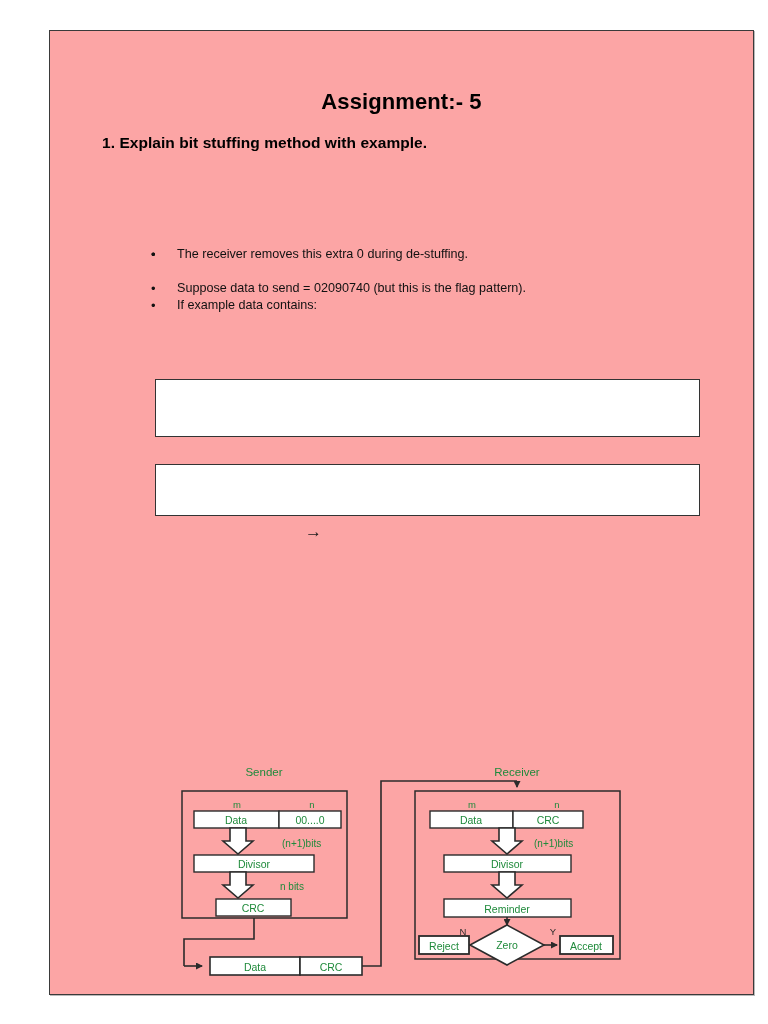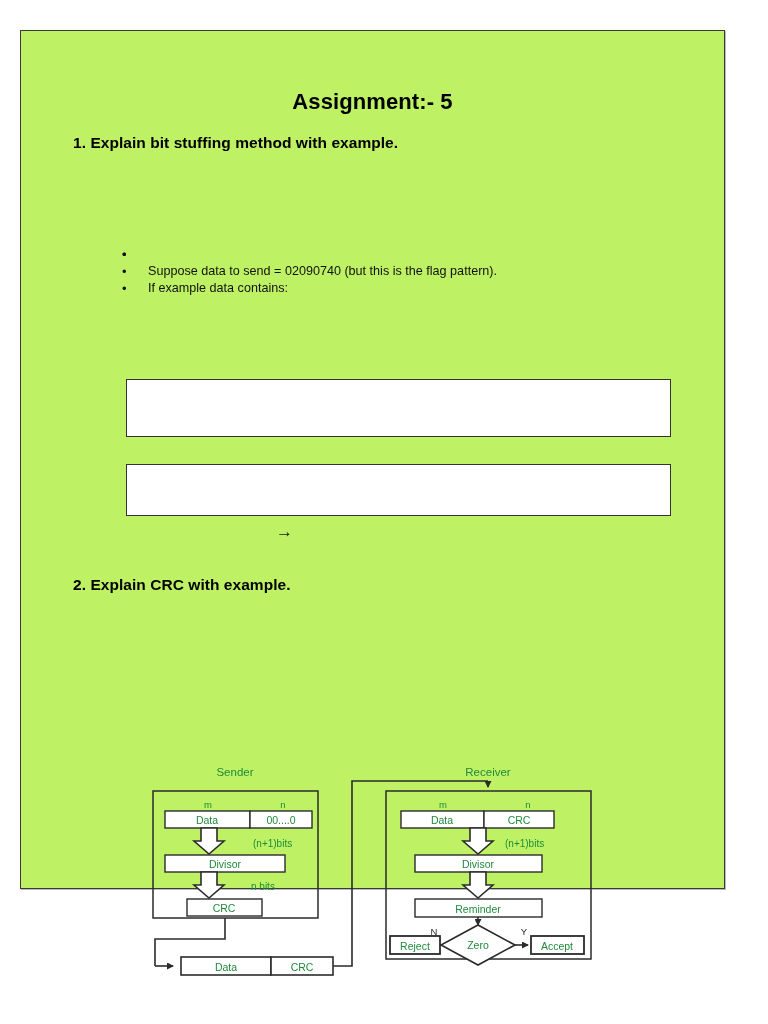--- a/index.html
+++ b/index.html
@@ -13,25 +13,25 @@
     height: 1024px;
     position: relative;
     font-family: "Liberation Sans", sans-serif;
     color: #000000;
     overflow: hidden;
   }
 
   
   .page-sheet {
     position: absolute;
-    left: 20px;
+    left: 49px;
     top: 30px;
     width: 705px;
-    height: 859px;
-    background: #bef264;
+    height: 965px;
+    background: #fca5a5;
     border: 1.5px solid #3a3a3a;
     box-sizing: border-box;
     box-shadow: 1px 1px 0 0 #b9b9b9;
   }
 
   .page-inner {
     position: absolute;
     left: 0; top: 0; right: 0; bottom: 0;
   }
 
@@ -124,38 +124,38 @@
     <div class="doc-title">Assignment:- 5</div>
 
     <div class="question-heading q1">1. Explain bit stuffing method with example.</div>
 
     <ul class="bullet-list">
       <li class="bullet-item">
         <span class="dot">•</span>
       </li>
       <li class="bullet-item">
         <span class="dot">•</span>
+        <span>The receiver removes this extra 0 during de-stuffing.</span>
       </li>
       <li class="bullet-item gap-before">
         <span class="dot">•</span>
         <span>Suppose data to send = 02090740 (but this is the flag pattern).</span>
       </li>
       <li class="bullet-item">
         <span class="dot">•</span>
         <span>If example data contains:</span>
       </li>
     </ul>
 
     <div class="answer-box answer-box-1"></div>
 
     <div class="answer-box answer-box-2"></div>
 
     <div class="arrow-glyph">→</div>
 
-    <div class="question-heading q2">2. Explain CRC with example.</div>
 
     <div class="crc-figure">
       <svg width="460" height="228" viewBox="0 0 460 228" xmlns="http://www.w3.org/2000/svg">
         <defs>
           <marker id="solidArrow" markerWidth="7" markerHeight="7" refX="6" refY="3.5" orient="auto" markerUnits="userSpaceOnUse">
             <path d="M0,0 L7,3.5 L0,7 z" fill="#2b2b2b"></path>
           </marker>
         </defs>
 
         <g fill="none" stroke="#2b2b2b" stroke-width="1.5">

